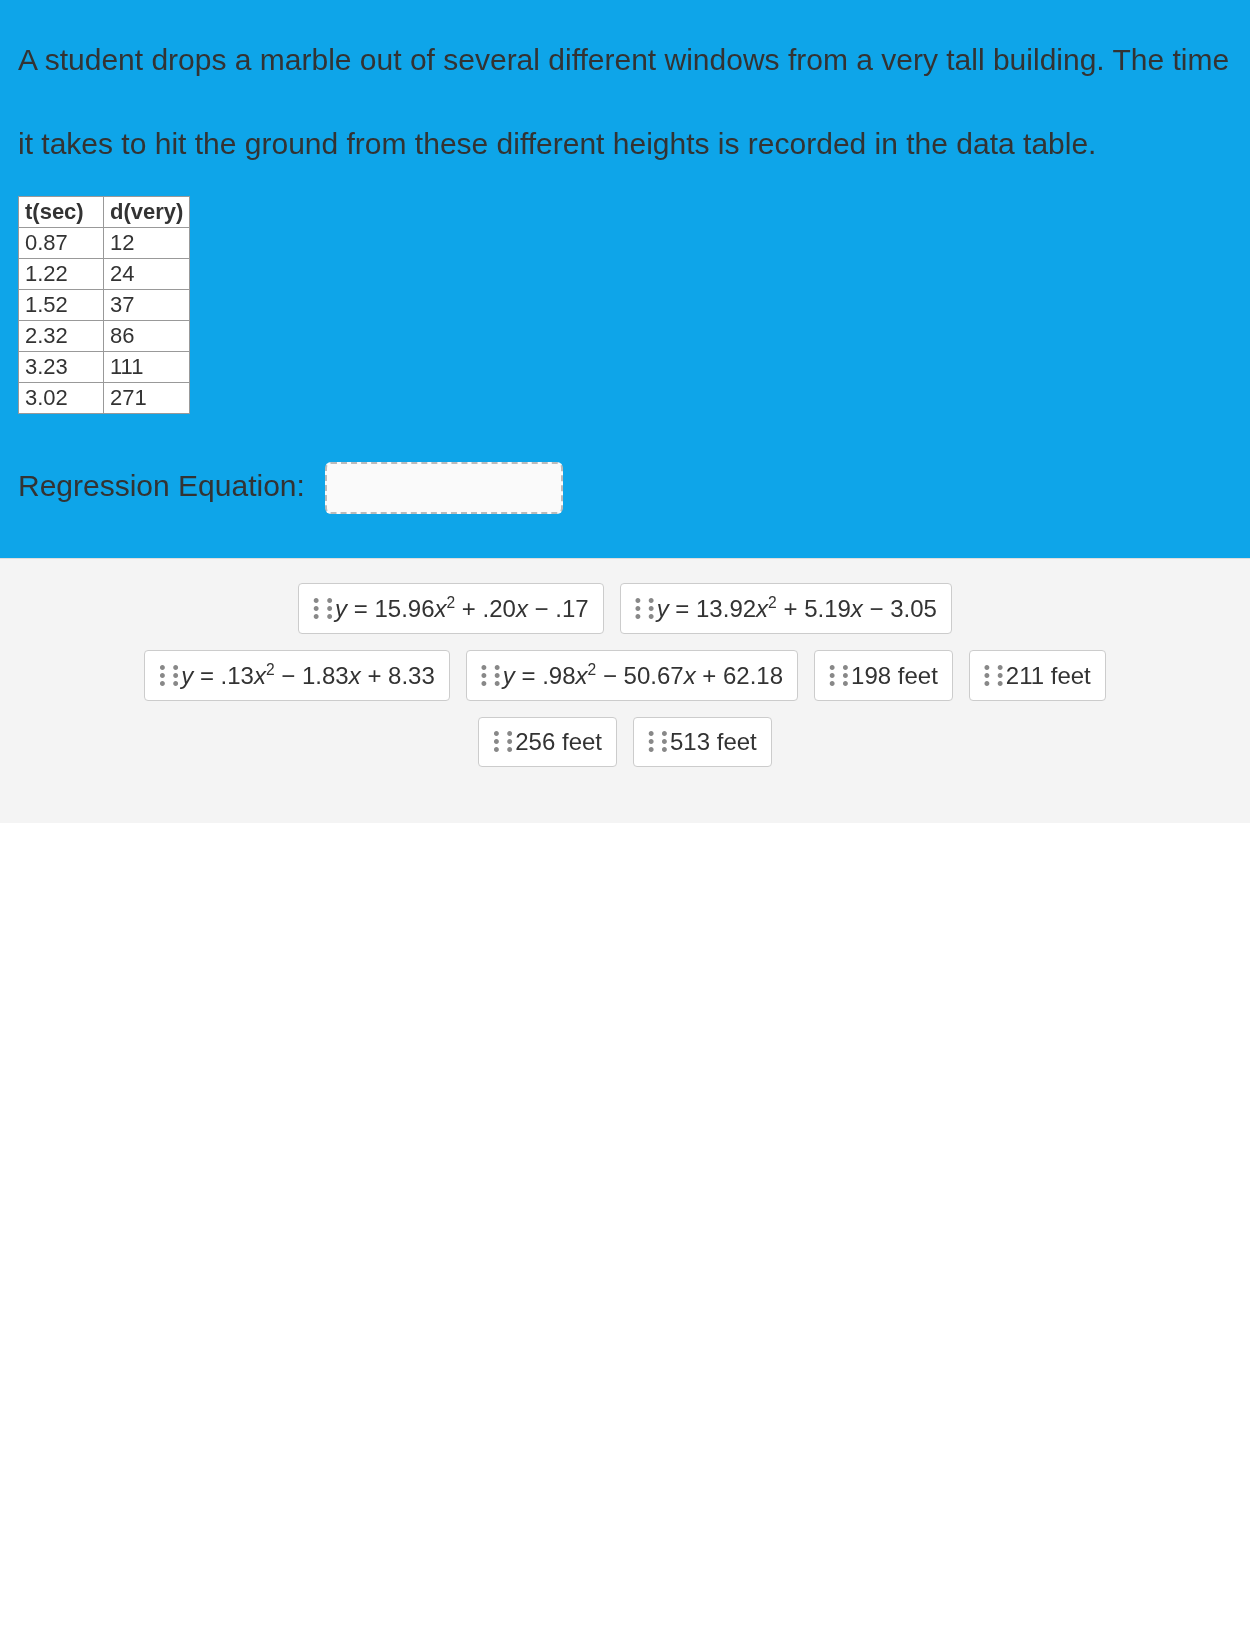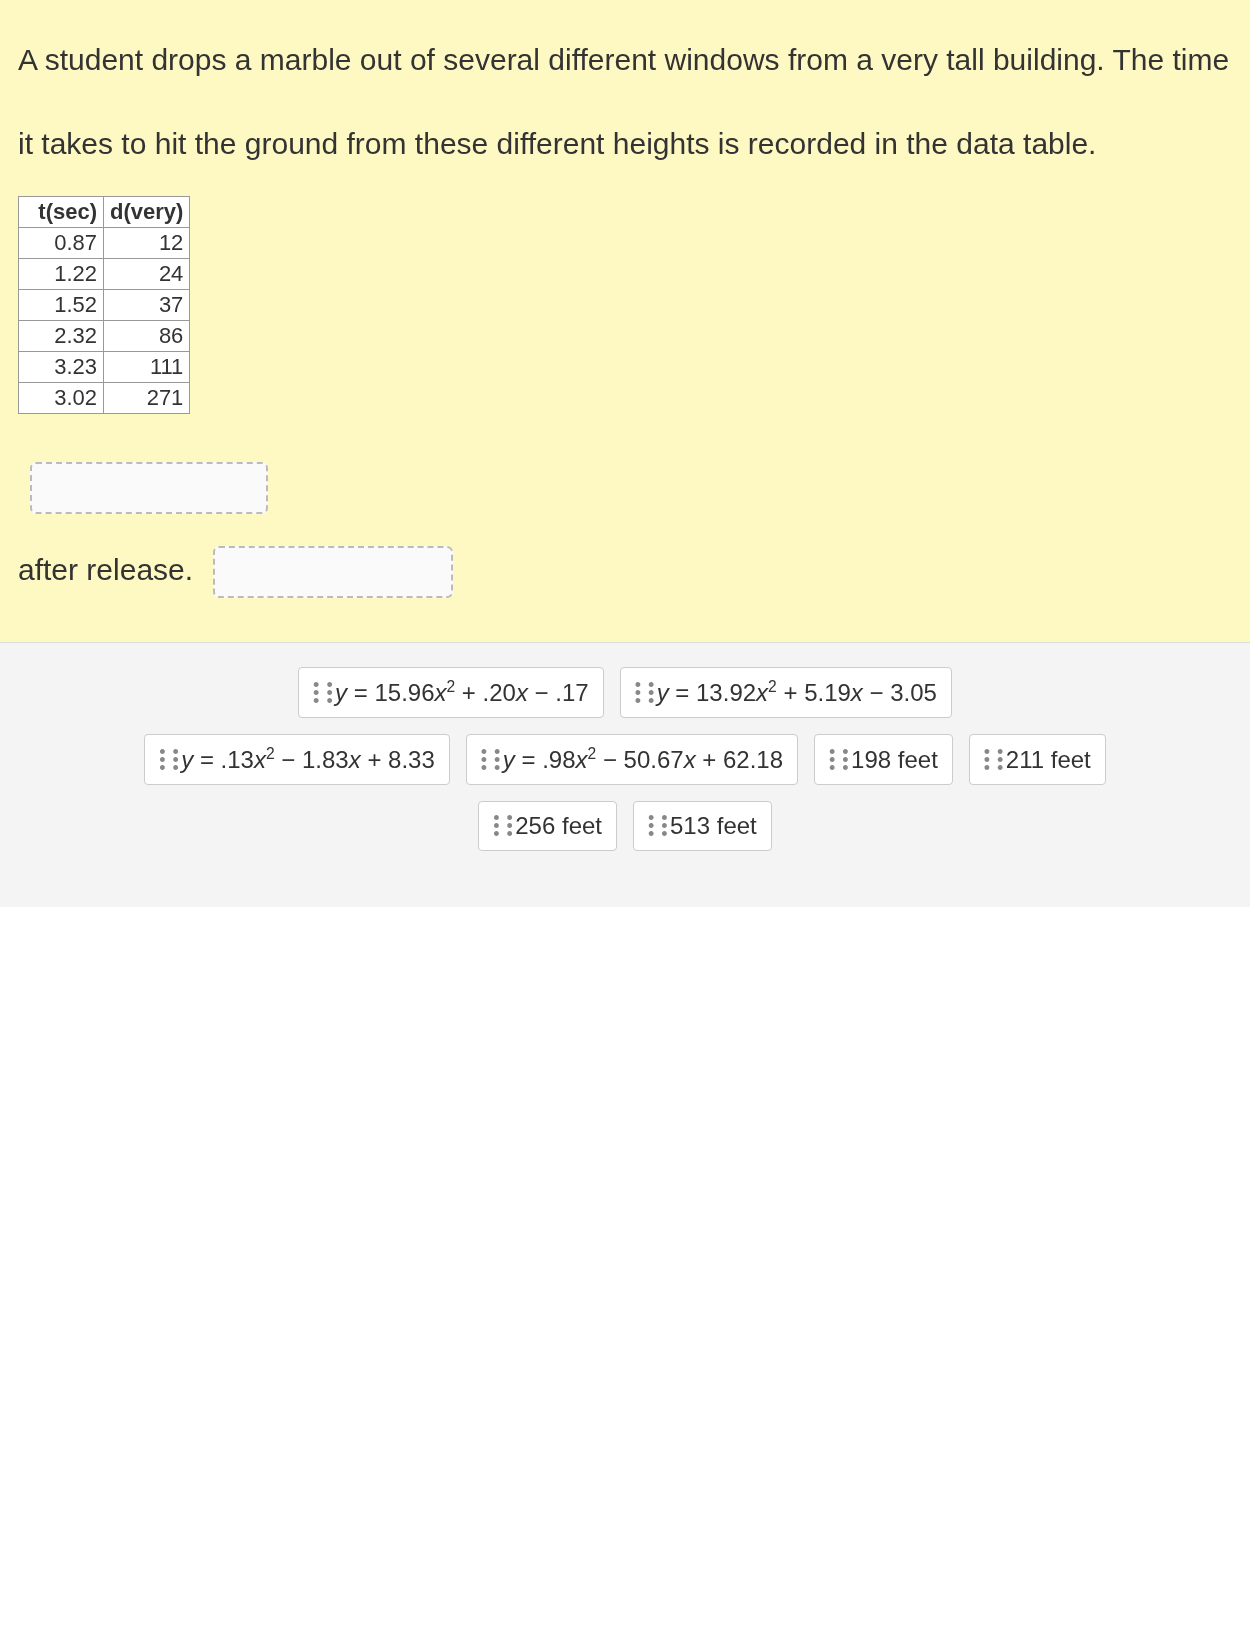--- a/index.html
+++ b/index.html
@@ -6,37 +6,37 @@
   body {
     margin: 0;
     padding: 0;
     font-family: Arial, Helvetica, sans-serif;
     color: #333;
     width: 1250px;
     background: #fff;
   }
   .question-area {
     padding: 18px 18px 30px 18px;
-    background: #fef9c3;
+    background: #0ea5e9;
   }
   .prompt-text {
     font-size: 30px;
     line-height: 2.8;
     color: #333;
     margin-bottom: 10px;
   }
   .data-table {
     border-collapse: collapse;
     margin: 8px 0 30px 0;
   }
   .data-table th, .data-table td {
     border: 1px solid #999;
     padding: 2px 6px;
     font-size: 22px;
-    text-align: right;
+    text-align: left;
     min-width: 85px;
     background: #fff;
   }
   .data-table th {
     font-weight: bold;
   }
   .inline-drop {
     display: inline-block;
     vertical-align: middle;
     border: 2px dashed #bbb;
@@ -130,28 +130,25 @@
         </tr>
       <tr>
           <td>3.02</td>
           <td>271</td>
         </tr>
     </tbody>
   </table>
 
 
   <div class="line-with-drop">
+    <span>Regression Equation:</span>
     <span class="inline-drop drop-medium"></span>
   </div>
 
 
-  <div class="line-with-drop">
-    <span>after release.</span>
-    <span class="inline-drop drop-small"></span>
-  </div>
 
 </div>
 
 <div class="answer-bank">
 
   <div class="bank-row">
     <div class="chip">
       <span class="drag-dots">•&nbsp;•<br>•&nbsp;•<br>•&nbsp;•</span>
       <span class="math">
         y <span class="n">=</span> <span class="n">15.96</span>x<sup>2</sup> <span class="n">+</span> <span class="n">.20</span>x <span class="n">−</span> <span class="n">.17</span>

